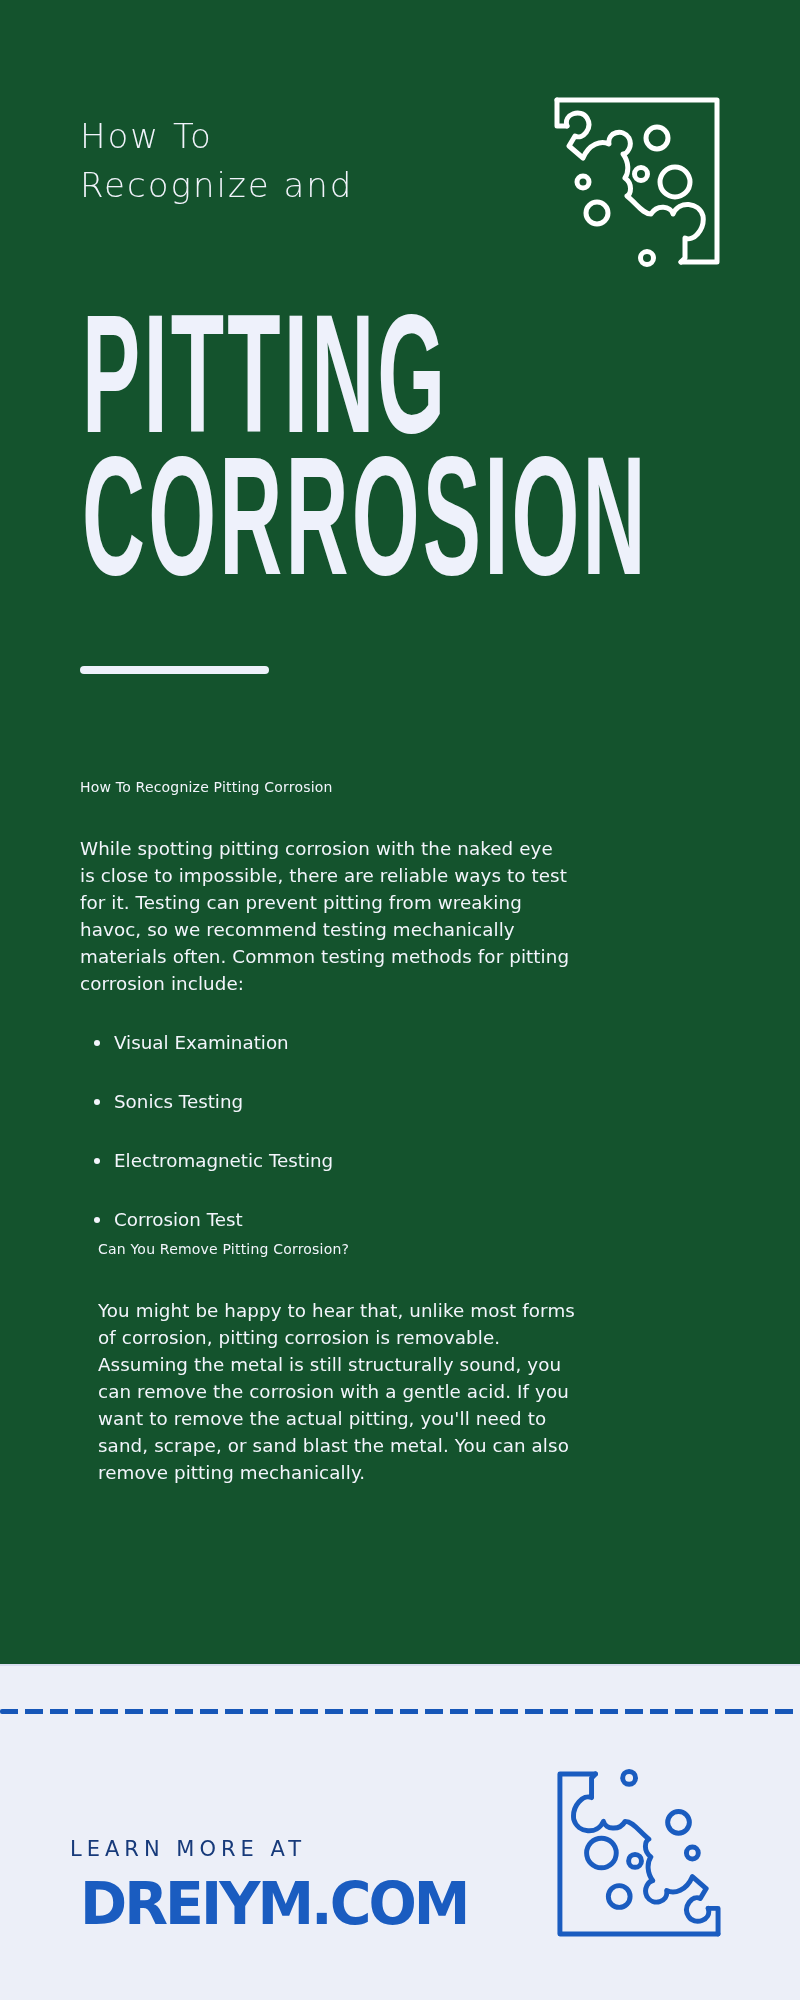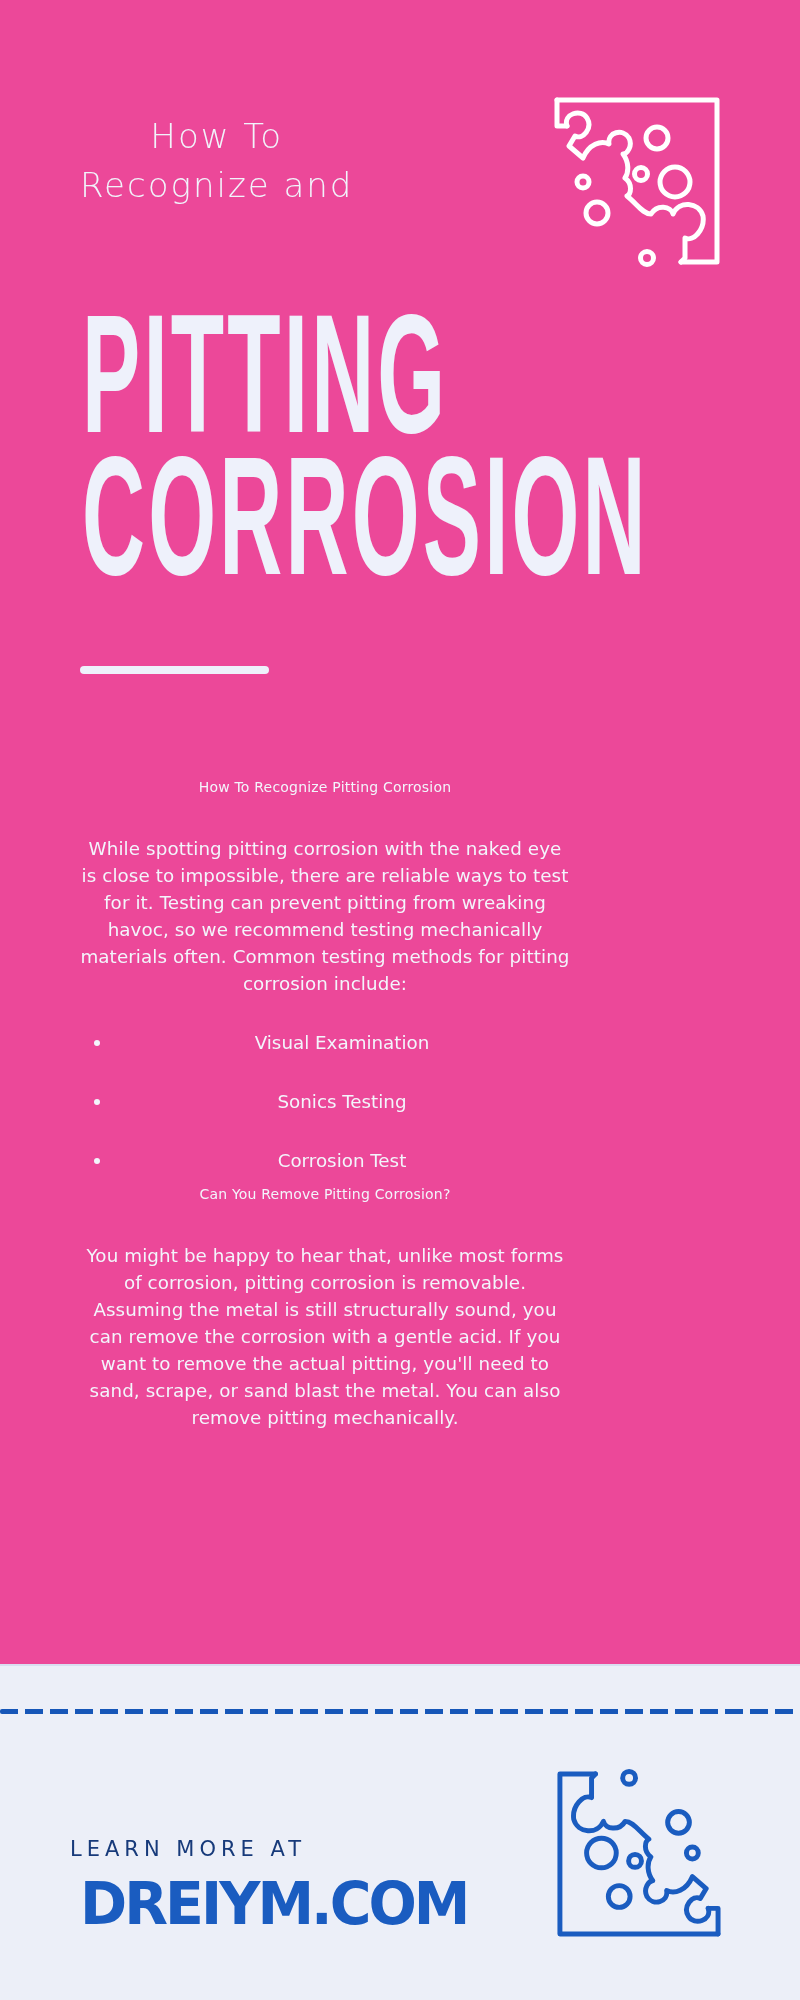--- a/index.html
+++ b/index.html
@@ -1,22 +1,21 @@
 <!DOCTYPE html>
 <html><head>
 <meta charset="utf-8">
 <style>
   * { margin: 0; padding: 0; box-sizing: border-box; }
   html, body { width: 800px; height: 2000px; overflow: hidden; }
   body { background: #eceff8; font-family: "DejaVu Sans", sans-serif; position: relative; }
 
   .hero {
     position: absolute; left: 0; top: 0; width: 800px; height: 1664px;
-    background: #ec4899;
-    text-align: center;
+    background: #14532d;
   }
   .subtitle {
     position: absolute; left: 80px; top: 112px;
     color: #f1f3fb; font-family: "DejaVu Sans", sans-serif; font-weight: 300;
     font-size: 34px; line-height: 49px; letter-spacing: 2px;
   }
   .subtitle div { white-space: nowrap; }
 
   .icon-top { position: absolute; left: 553px; top: 96px; width: 170px; height: 172px; }
   .icon-bottom { position: absolute; left: 553px; top: 1768px; width: 170px; height: 170px; }
@@ -48,21 +47,21 @@
     list-style: none; margin-top: 27px; padding-left: 0;
   }
   .section li {
     font-size: 18.3px; line-height: 27px; position: relative; padding-left: 34px; margin-top: 32px;
   }
   .section li .bullet {
     position: absolute; left: 14px; top: 11px; width: 6px; height: 6px; border-radius: 50%;
     background: #f3f5fc;
   }
   .s1 { top: 773px; }
-  .s2 { top: 1180px; }
+  .s2 { top: 1235px; margin-left: 18px; }
 
   .hero-edge {
     position: absolute; left: 0; top: 1664px; width: 800px; height: 2px; background: #d9def0;
   }
   .dashed {
     position: absolute; left: 0; top: 1709px; width: 800px; height: 5px;
     background-image: repeating-linear-gradient(90deg, #1656b8 0 18px, transparent 18px 25px);
     border-radius: 2px;
   }
   .learn {
@@ -102,20 +101,21 @@
   <div class="big-title bt2">CORROSION</div>
 
   <div class="divider"></div>
 
   <div class="section s1">
     <h2>How To Recognize Pitting Corrosion</h2>
     <p>While spotting pitting corrosion with the naked eye is close to impossible, there are reliable ways to test for it. Testing can prevent pitting from wreaking havoc, so we recommend testing mechanically materials often. Common testing methods for pitting corrosion include:</p>
     <ul>
       <li><span class="bullet"></span><span>Visual Examination</span></li>
       <li><span class="bullet"></span><span>Sonics Testing</span></li>
+      <li><span class="bullet"></span><span>Electromagnetic Testing</span></li>
       <li><span class="bullet"></span><span>Corrosion Test</span></li>
     </ul>
   </div>
 
   <div class="section s2">
     <h2>Can You Remove Pitting Corrosion?</h2>
     <p>You might be happy to hear that, unlike most forms of corrosion, pitting corrosion is removable. Assuming the metal is still structurally sound, you can remove the corrosion with a gentle acid. If you want to remove the actual pitting, you'll need to sand, scrape, or sand blast the metal. You can also remove pitting mechanically.</p>
   </div>
 </div>
 

